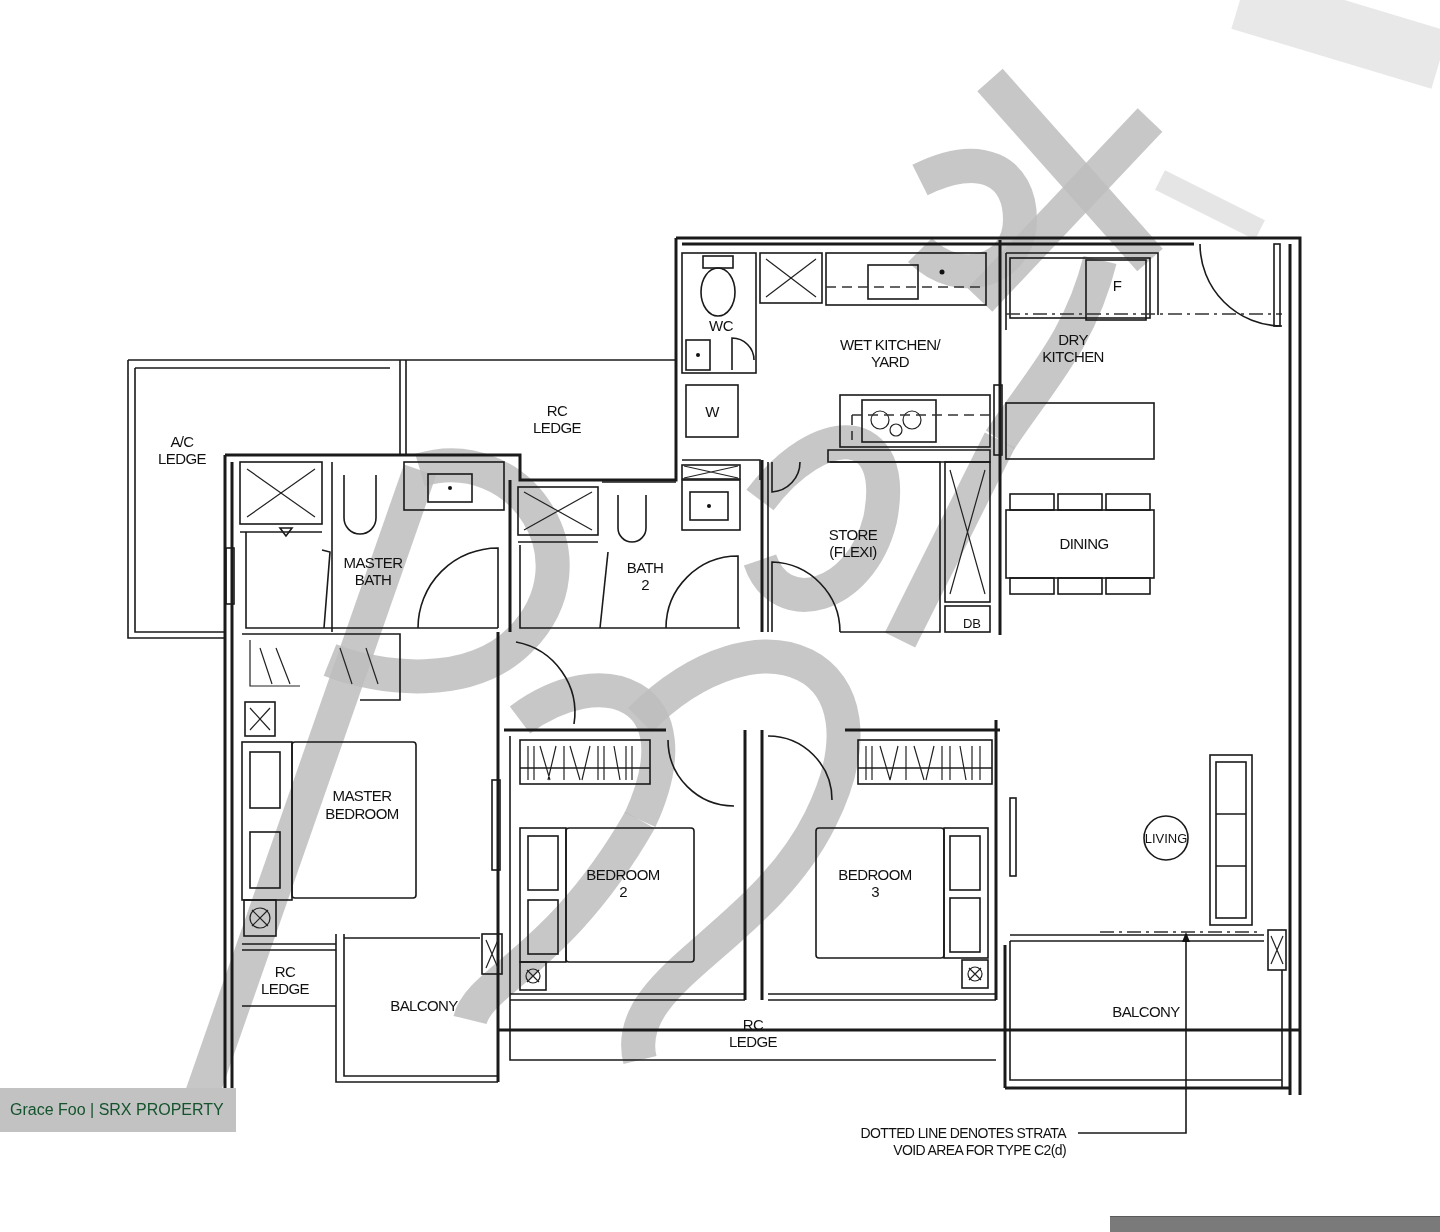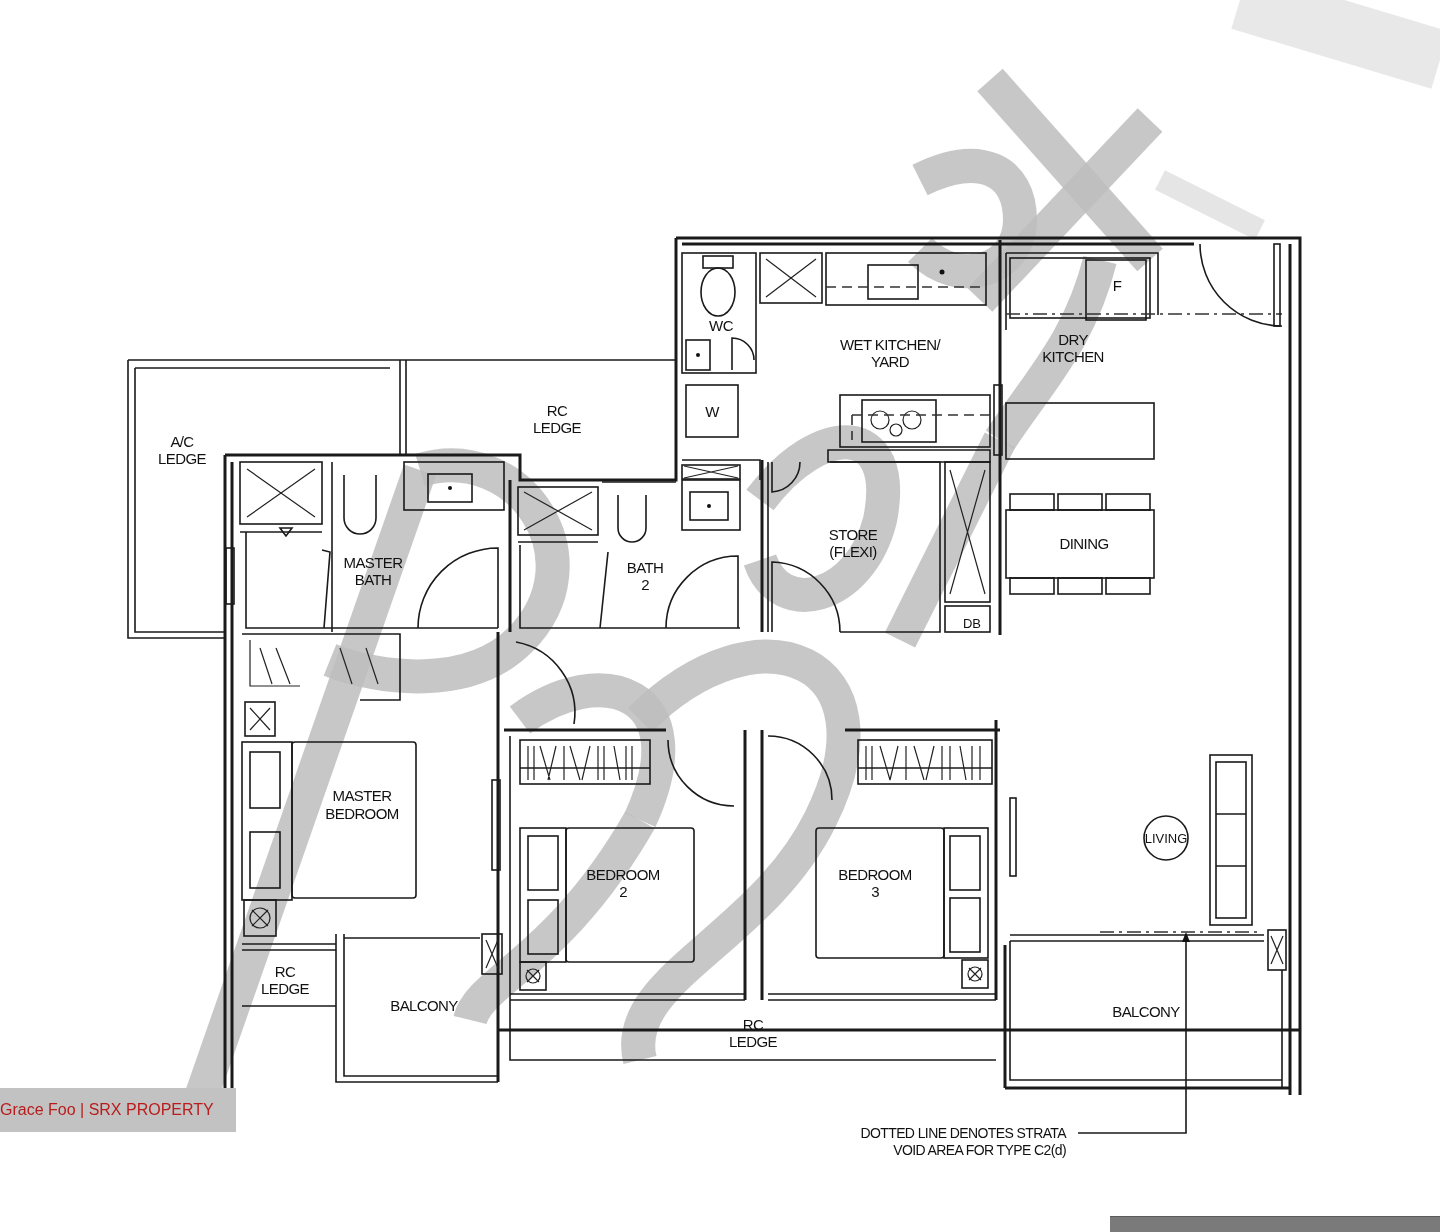--- a/index.html
+++ b/index.html
@@ -12,22 +12,22 @@
     .dash { fill: none; stroke: #333; stroke-width: 1.6; stroke-dasharray: 10 6; }
     .dashdot { fill: none; stroke: #333; stroke-width: 1.6; stroke-dasharray: 14 5 3 5; }
     .lbl { font-family: "Liberation Sans", sans-serif; font-size: 15px; fill: #111;
            text-anchor: middle; letter-spacing: -0.6px; }
     .lbl-sm { font-family: "Liberation Sans", sans-serif; font-size: 13px; fill: #111;
            text-anchor: middle; }
     .note { font-family: "Liberation Sans", sans-serif; font-size: 14px; fill: #111;
             text-anchor: end; letter-spacing: -0.6px; }
     .wm { fill: none; stroke: #bdbdbd; stroke-width: 34; stroke-linecap: butt; opacity: 0.85; }
     .credit { position: absolute; left: 0; top: 1088px; width: 236px; height: 44px;
-              background: #c2c2c2; color: #b91c1c; font-size: 16px;
-              line-height: 44px; box-sizing: border-box; }
+              background: #c2c2c2; color: #14532d; font-size: 16px;
+              line-height: 44px; padding-left: 10px; box-sizing: border-box; }
     .bottom-bar { position: absolute; left: 1110px; top: 1216px; width: 330px; height: 16px;
                   background: #7a7a7a; border-top: 1px solid #5a5a5a; }
   </style>
 </head>
 <body>
 
 <svg id="plan" viewBox="0 0 1440 1232" xmlns="http://www.w3.org/2000/svg">
 
   <g>
     <path class="wm" d="M200 1100 L420 470"></path>

